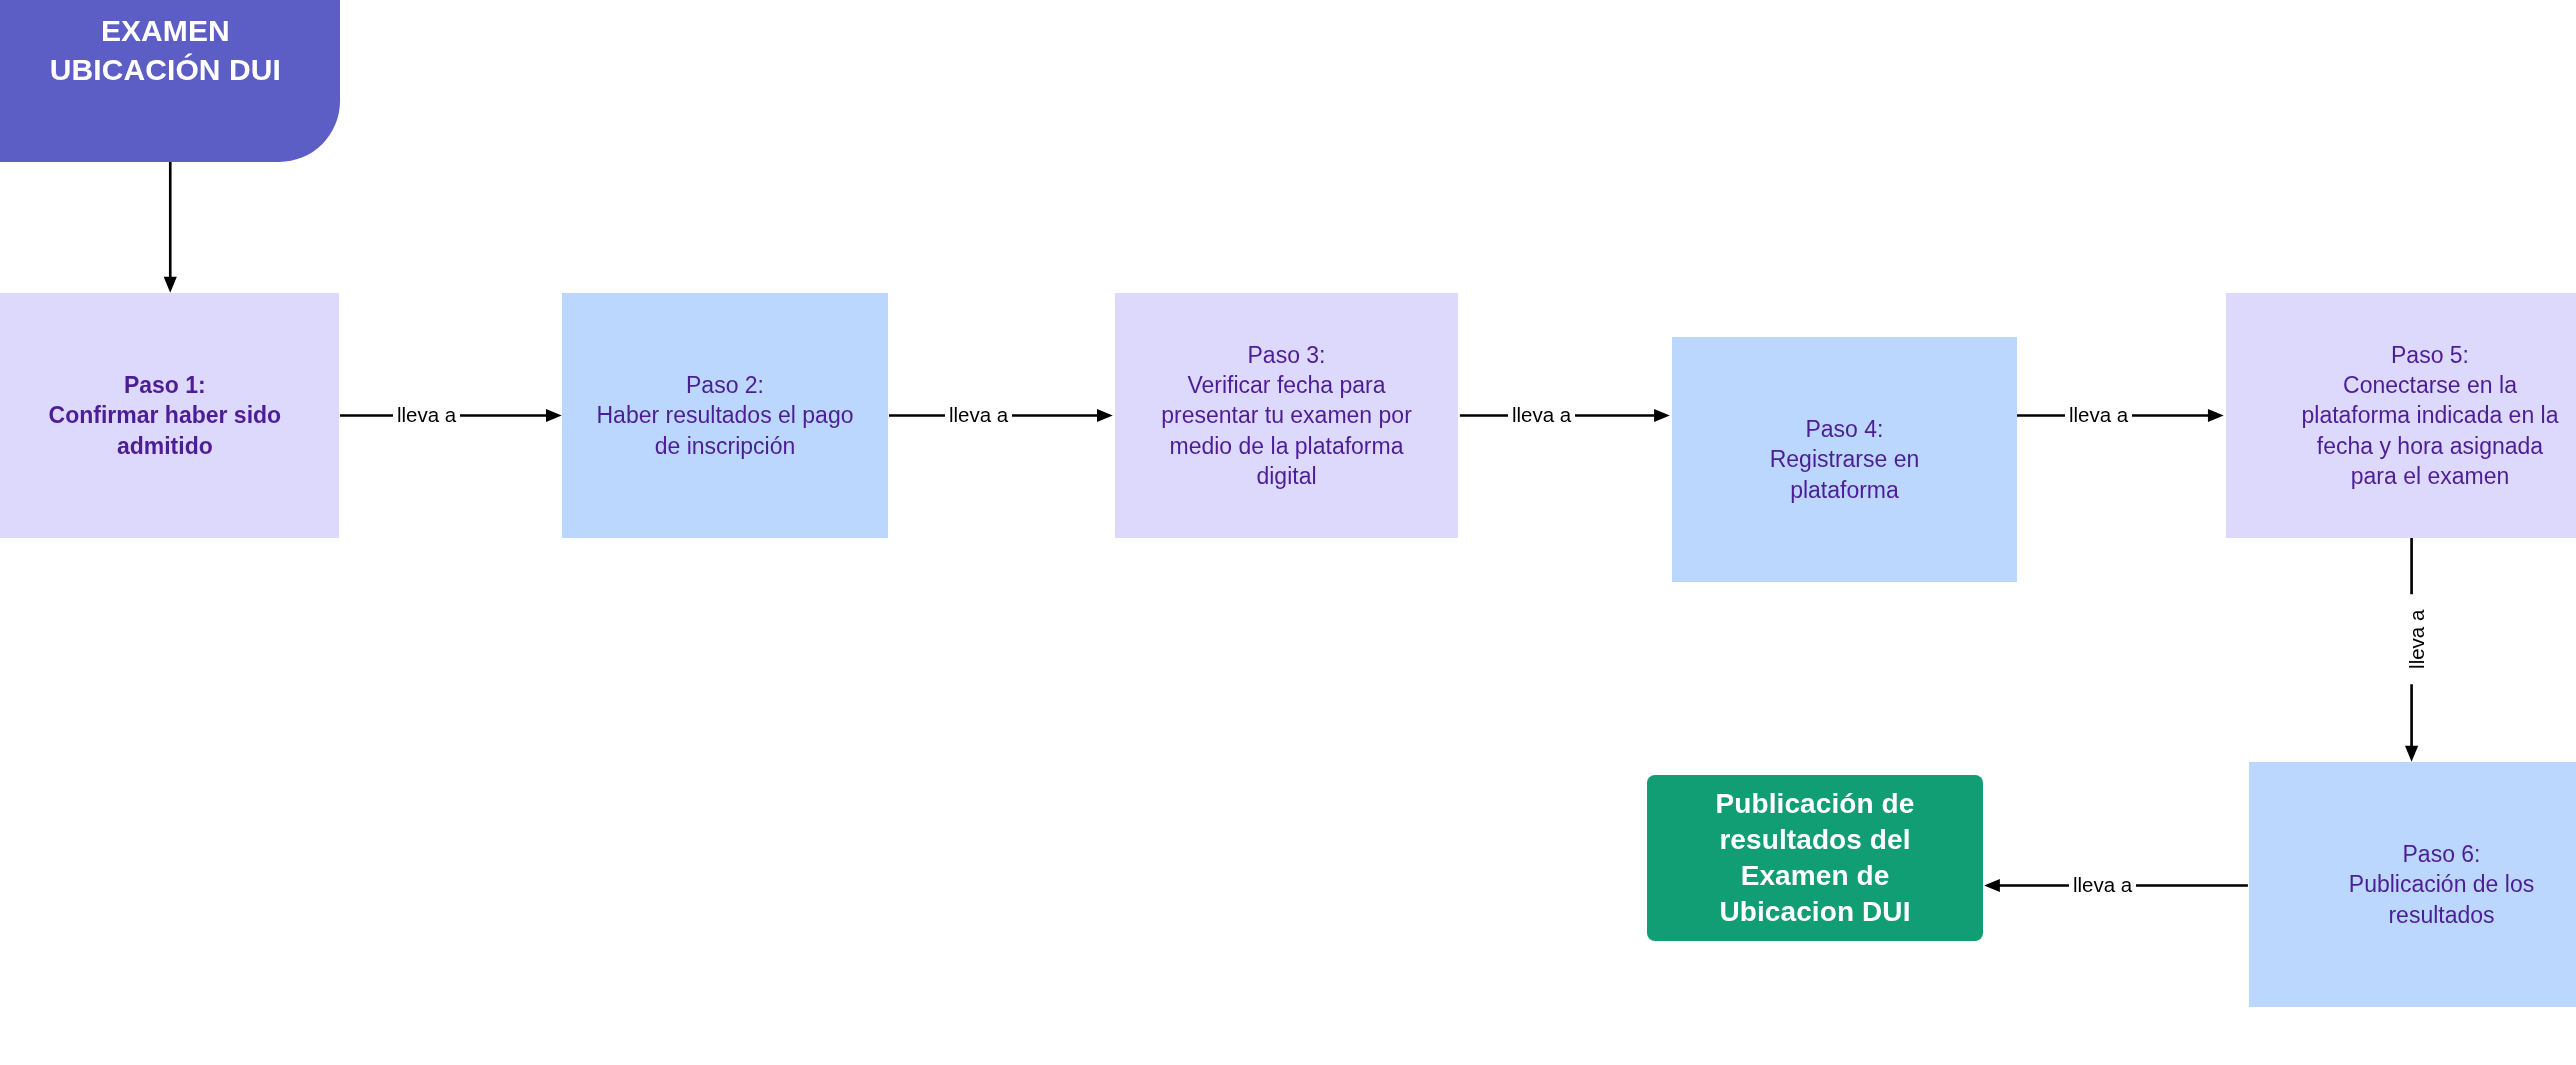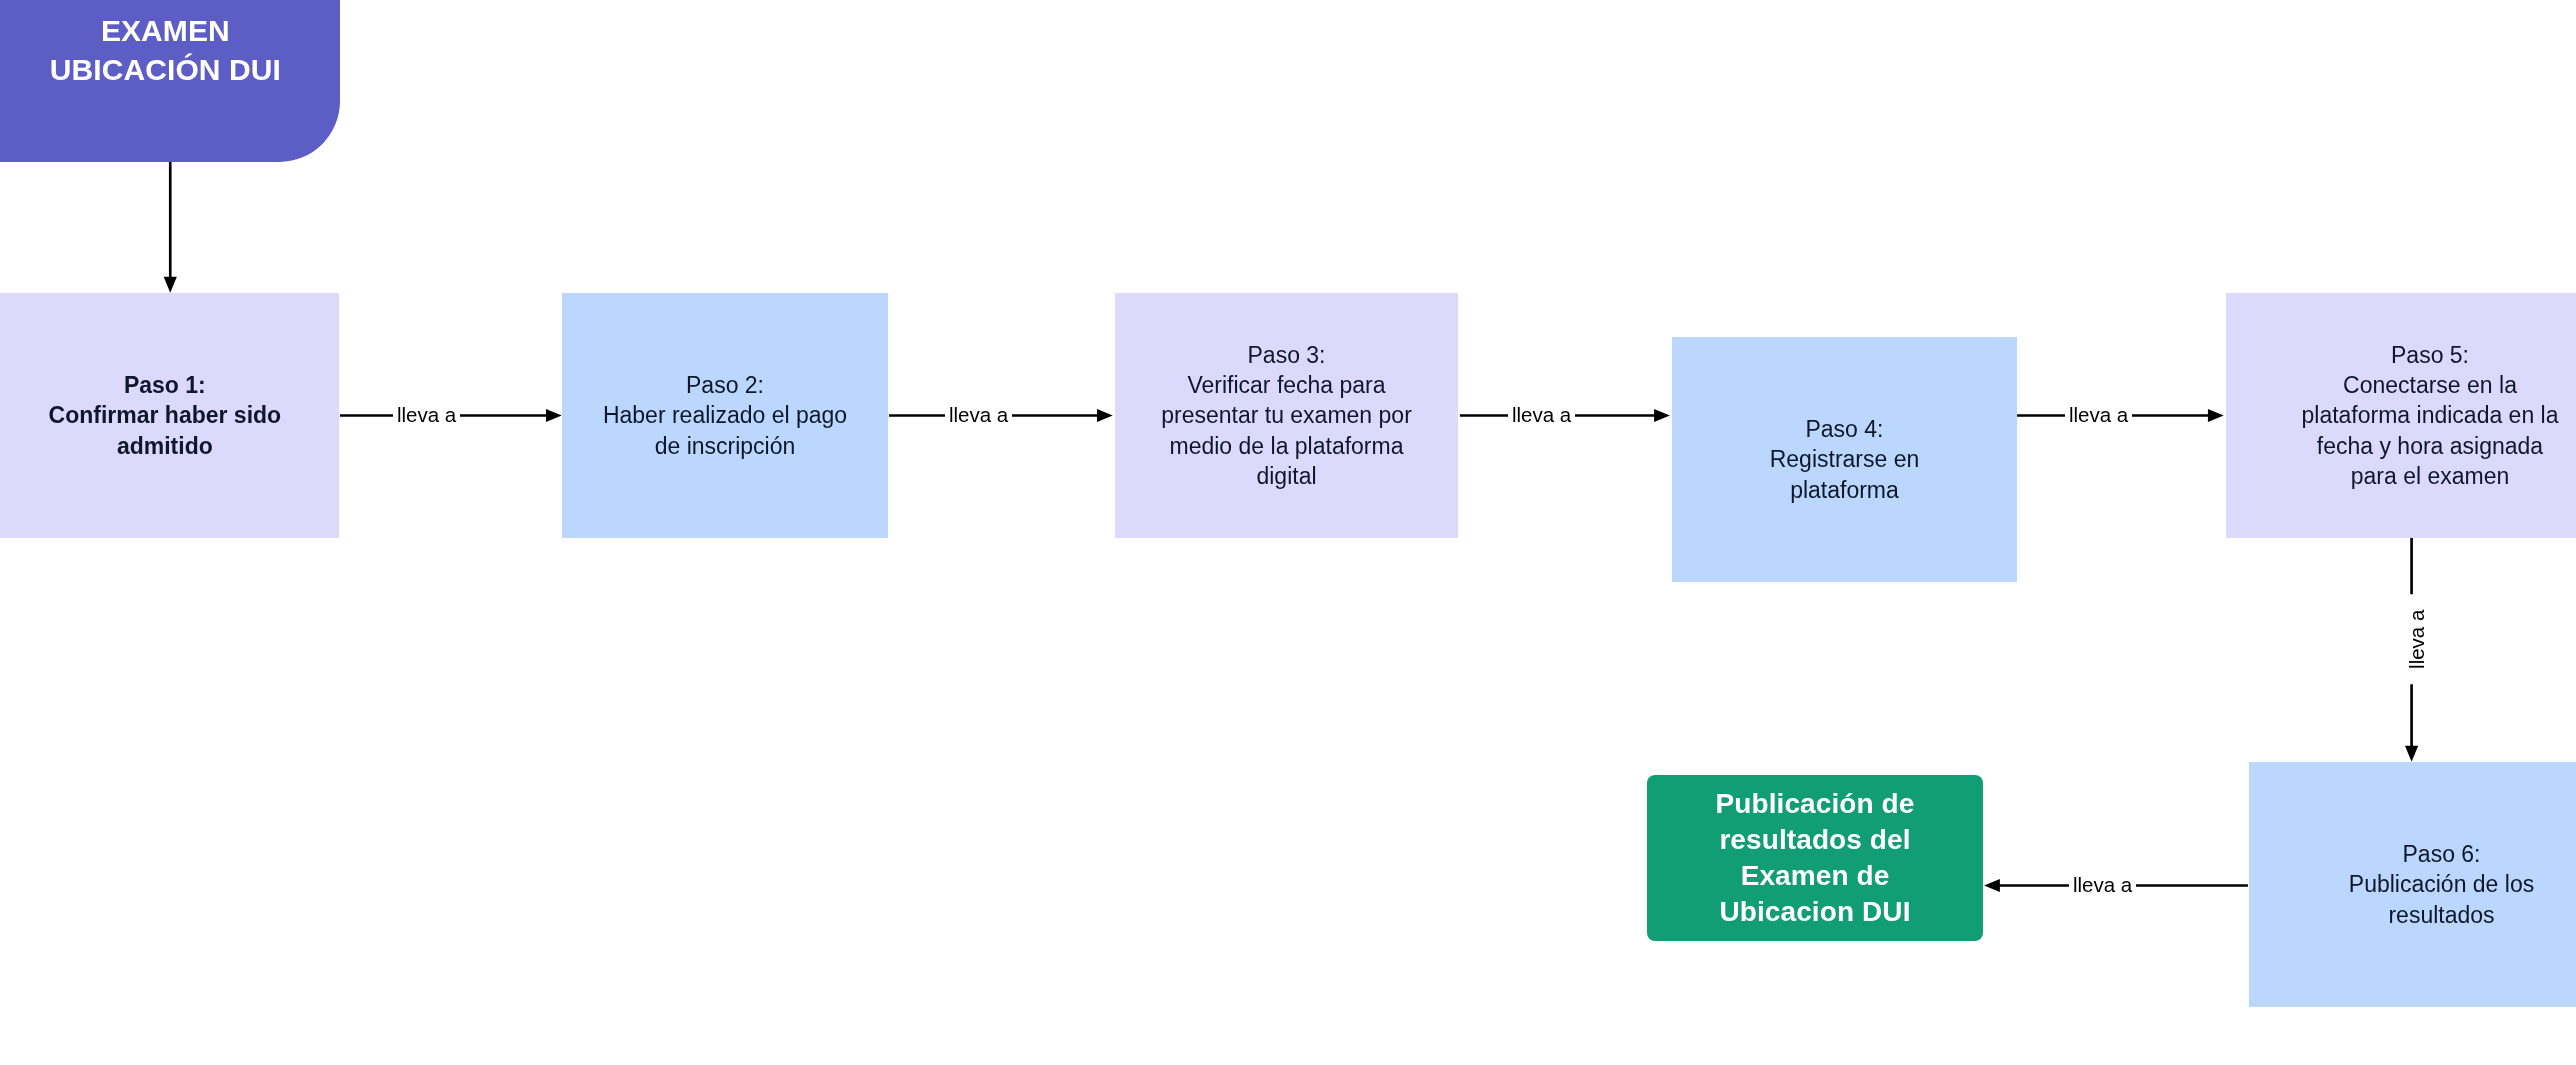--- a/index.html
+++ b/index.html
@@ -32,21 +32,21 @@
 
   .terminator {
     border-radius: 61px;
     color: #ffffff;
     font-weight: bold;
     line-height: 1.28;
     letter-spacing: 0.1px;
   }
 
   .process {
-    color: #0f172a;
+    color: #4c1d95;
     font-weight: normal;
     line-height: 1.32;
   }
 
   .node-text {
     display: block;
     white-space: pre-line;
     padding: 0 9.3px;
   }
 
@@ -138,21 +138,21 @@
   <div class="connector" style="left:339px; top:405px; width:225px; height:21px;">
     <svg width="225" height="21" viewBox="0 0 340 32" aria-hidden="true">
       <line x1="0" y1="16" x2="326" y2="16" stroke="#000000" stroke-width="4"></line>
       <polygon points="338,16 314,6 314,26" fill="#000000"></polygon>
     </svg>
   </div>
   <div class="edge-label" style="left:393px; top:405px;">lleva a</div>
 
   <div class="node process" id="node-paso2">
     <span class="node-text">Paso 2:
-Haber realizado el pago
+Haber resultados el pago
 de inscripción</span>
   </div>
 
   <div class="connector" style="left:888px; top:405px; width:227px; height:21px;">
     <svg width="227" height="21" viewBox="0 0 343 32" aria-hidden="true">
       <line x1="0" y1="16" x2="329" y2="16" stroke="#000000" stroke-width="4"></line>
       <polygon points="341,16 317,6 317,26" fill="#000000"></polygon>
     </svg>
   </div>
   <div class="edge-label" style="left:945px; top:405px;">lleva a</div>

